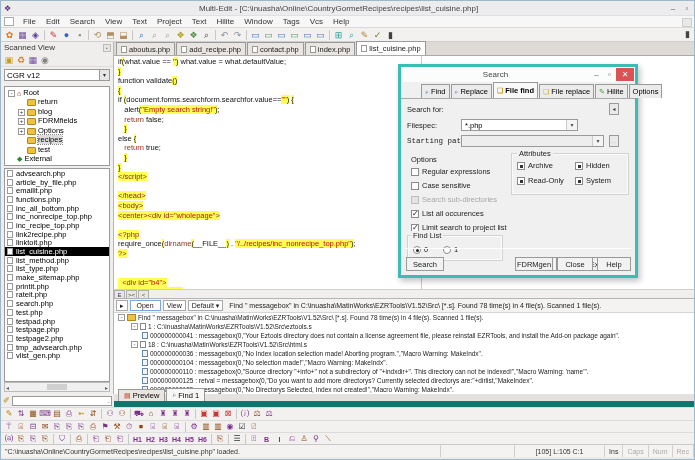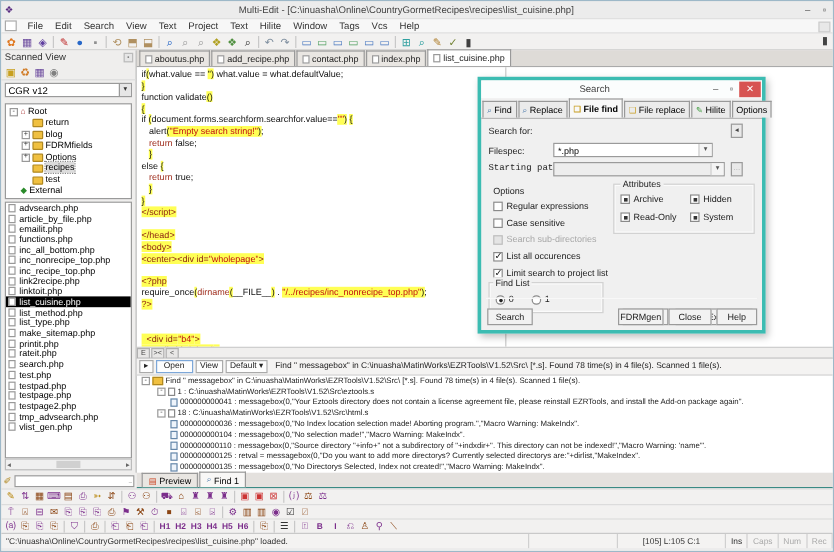--- a/index.html
+++ b/index.html
@@ -65,42 +65,42 @@
   .xrow{display:flex;align-items:center;height:9px;font-size:6.5px;white-space:nowrap;color:#222;}
   .xexp{width:7px;height:7px;border:1px solid #999;background:#fff;font-size:6px;line-height:5px;text-align:center;color:#333;margin:0 2px;flex:none;}
   .xfolder{width:9px;height:7px;background:#f0c040;border:1px solid #b08820;flex:none;margin-right:2px;}
   .xpage{width:6px;height:7px;background:#fff;border:1px solid #888;flex:none;margin-right:2px;}
   .xmatch{width:6px;height:7px;background:#eef4fb;border:1px solid #6688aa;flex:none;margin-right:2px;}
   
   #cmdrow{position:absolute;left:0;top:393px;width:113px;height:13px;background:#efeeed;display:flex;align-items:center;}
   #cmd-icon{font-size:8px;color:#b08820;margin:0 2px;}
   #cmd-input{flex:1;height:10px;border:1px solid #9a9a9a;background:#fff;margin-right:2px;position:relative;}
   #cmd-input .grip{position:absolute;right:1px;top:2px;font-size:5px;color:#999;}
-  #bottom-tabs{position:absolute;left:113px;top:393px;right:0;height:13px;background:#e4e1de;display:flex;align-items:flex-end;padding-left:4px;border-bottom:1px solid #0f766e;}
+  #bottom-tabs{position:absolute;left:113px;top:393px;right:0;height:13px;background:#e4e1de;display:flex;align-items:flex-end;padding-left:4px;border-bottom:6px solid #0f766e;}
   .btab{display:flex;align-items:center;height:12px;padding:0 5px;font-size:7.5px;background:#e9e6e2;border:1px solid #999;border-bottom:none;margin-right:1px;}
   .btab.active{background:#f8f7f6;height:13px;}
   .btab .bic{margin-right:2px;font-size:7px;}
   .iconrow{position:absolute;left:0;right:0;height:13px;background:#f2f1f0;border-top:1px solid #dcdcdc;display:flex;align-items:center;padding-left:2px;}
   .iconrow .tbi{width:12px;font-size:8px;}
   .iconrow .txticon{font-size:7px;font-weight:bold;color:#7b2d8b;width:13px;text-align:center;}
   
   #statusbar{position:absolute;left:0;top:443px;width:100%;height:13px;background:#f4f3f2;border-top:1px solid #c9c9c9;display:flex;align-items:center;font-size:7px;color:#333;}
   .sseg{border-right:1px solid #d0d0d0;height:100%;display:flex;align-items:center;padding:0 4px;white-space:nowrap;overflow:hidden;}
   #status-left{width:440px;}
   #status-fill{flex:1;}
   #status-pos{width:90px;justify-content:center;}
   .dim{color:#aaa;}
   #bottom-strip{position:absolute;left:0;top:456px;width:100%;height:4px;background:#ececec;}
   
   #dlg{position:absolute;left:397px;top:63px;width:240px;height:214px;background:#f0f0f0;border:3px solid #3cbcb2;box-shadow:2px 3px 6px rgba(0,0,0,.25);}
   #dlg-title{height:15px;background:#fbfdfd;display:flex;align-items:center;font-size:8px;color:#444;}
   #dlg-title-text{flex:1;text-align:center;}
   #dlg-min,#dlg-max{width:13px;text-align:center;color:#555;font-size:8px;}
   #dlg-close{width:18px;height:13px;background:#d75452;color:#fff;text-align:center;font-size:8px;line-height:13px;margin-right:1px;}
-  #dlg-tabs{display:flex;align-items:flex-end;height:17px;padding-left:1px;border-bottom:1px solid #aaa;background:#f0f0f0;}
+  #dlg-tabs{display:flex;align-items:flex-end;height:17px;padding-left:20px;border-bottom:1px solid #aaa;background:#f0f0f0;}
   .dtab{display:flex;align-items:center;height:14px;padding:0 3px;font-size:7.5px;border:1px solid #999;border-bottom:none;background:#ebebeb;margin-right:1px;white-space:nowrap;}
   .dtab.active{background:#f8f8f8;height:16px;font-weight:bold;}
   .dtab .dic{margin-right:2px;font-size:7px;}
   .dfield{position:absolute;font-size:7.5px;color:#222;}
   .dinput{position:absolute;height:12px;border:1px solid #9a9a9a;background:#fff;font-size:7.5px;display:flex;align-items:center;padding-left:3px;}
   .dinput .drop{position:absolute;right:0;top:0;width:11px;height:100%;border-left:1px solid #ccc;background:#f4f4f4;font-size:6px;line-height:10px;text-align:center;color:#555;}
   .dinput.dis{background:#ededed;color:#999;}
   .sidebtn{position:absolute;width:10px;height:12px;border:1px solid #9a9a9a;background:#e9e9e9;font-size:6px;line-height:11px;text-align:center;color:#444;}
   .grouplabel{position:absolute;font-size:7.5px;color:#222;}
   .cbrow{position:absolute;display:flex;align-items:center;font-size:7.5px;color:#222;}
@@ -486,21 +486,21 @@
         <span class="dtab"><span class="dic" style="color:#c8a028">❏</span>File replace</span>
         <span class="dtab"><span class="dic" style="color:#3a9a3a">✎</span>Hilite</span>
         <span class="dtab">Options</span>
       </div>
 
     <div style="position:relative;height:176px;">
       <span class="dfield" style="left:6px;top:6px;">Search for:</span>
       <span class="sidebtn" style="left:208px;top:4px;">◂</span>
 
       <span class="dfield" style="left:6px;top:22px;">Filespec:</span>
-      <span class="dinput" style="left:60px;top:20px;width:133px;">
+      <span class="dinput" style="left:60px;top:20px;width:117px;">
           <span>*.php</span>
           <span class="drop">▾</span>
         </span>
 
       <span class="dfield" style="left:6px;top:38px;font-family:Liberation Mono, monospace;">Starting path:</span>
       <span class="dinput dis" style="left:60px;top:36px;width:143px;">
           <span></span>
           <span class="drop">▾</span>
         </span>
       <span class="sidebtn" style="left:208px;top:36px;color:#aaa;">…</span>

